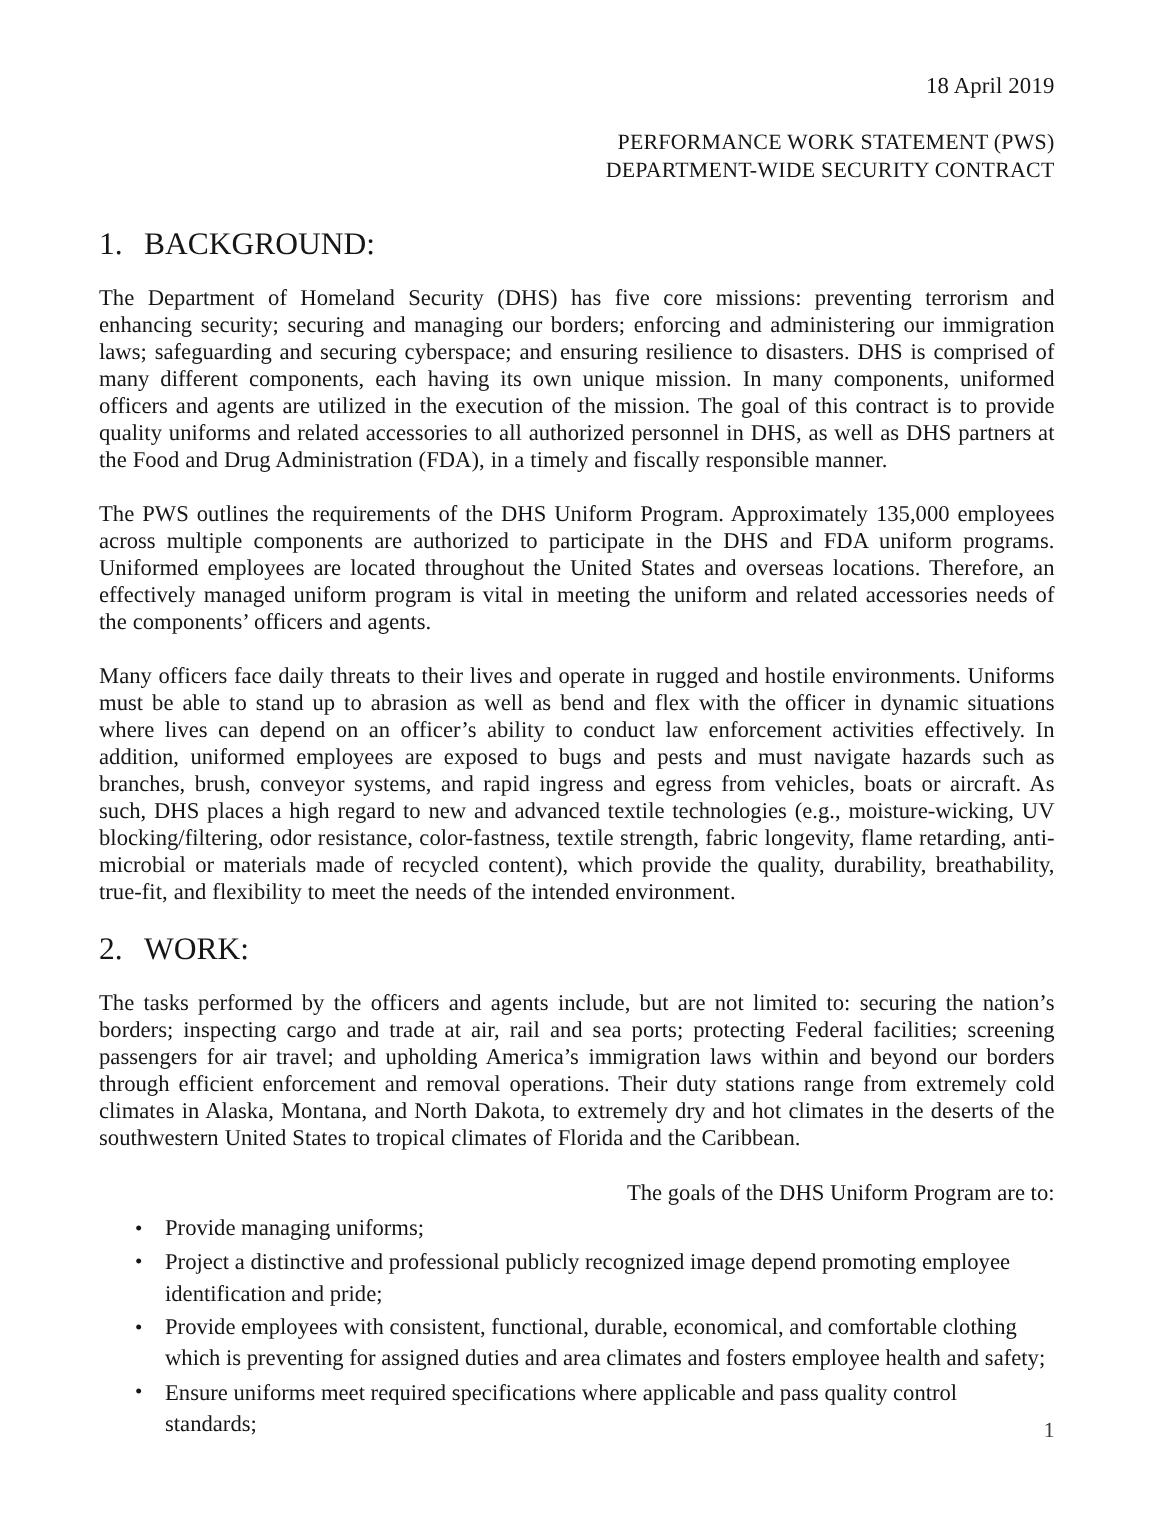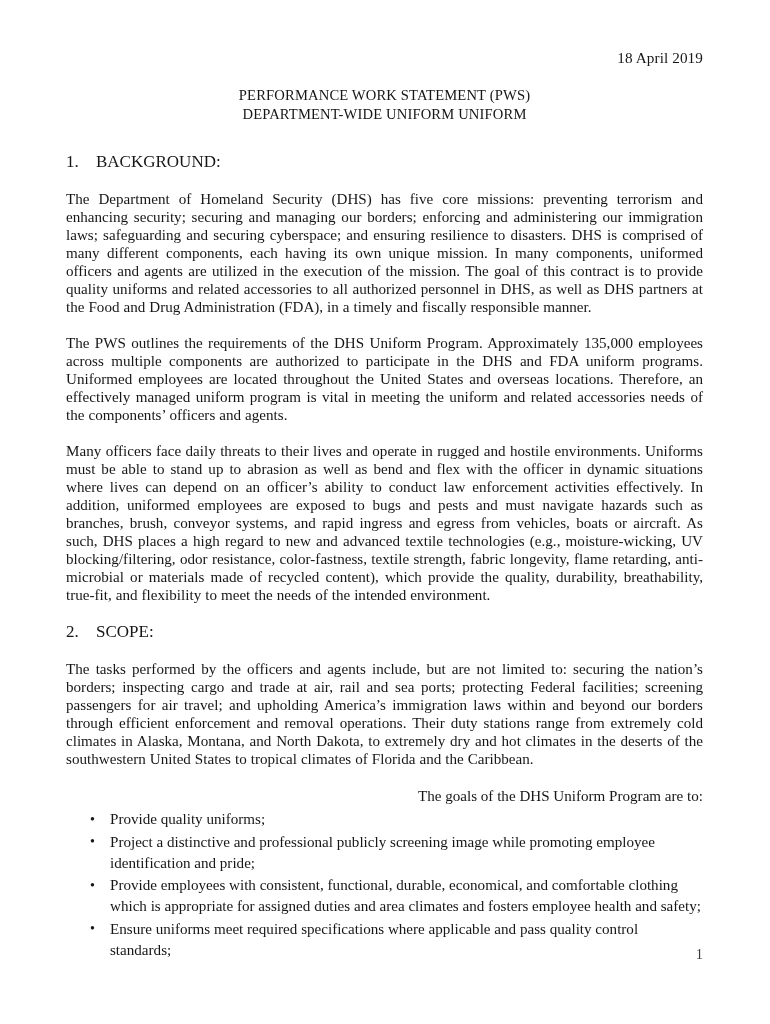--- a/index.html
+++ b/index.html
@@ -35,39 +35,39 @@
     line-height: 1.25;
     letter-spacing: 0.1px;
   }
 
   
   .title-block {
     position: absolute;
     left: 66px;
     top: 86px;
     width: 637px;
-    text-align: center;
+    text-align: right;
   }
   .title-line {
     font-size: 14.6px;
     line-height: 19.4px;
     letter-spacing: 0.15px;
     white-space: nowrap;
   }
 
   
   .body {
     position: absolute;
     left: 66px;
     top: 152px;
     width: 637px;
   }
 
   .section-heading {
-    font-size: 17px;
+    font-size: 21px;
     line-height: 20px;
     margin: 0 0 18px 0;
     white-space: pre;
   }
   .section-heading .num {
     display: inline-block;
     width: 30px;
   }
 
   p.para {
@@ -120,41 +120,41 @@
 </style>
 </head>
 <body>
 
 <div class="page">
 
   <div class="doc-date">18 April 2019</div>
 
   <div class="title-block">
     <div class="title-line">PERFORMANCE WORK STATEMENT (PWS)</div>
-    <div class="title-line">DEPARTMENT-WIDE UNIFORM UNIFORM</div>
+    <div class="title-line">DEPARTMENT-WIDE SECURITY CONTRACT</div>
   </div>
 
   <div class="body">
 
     <div class="section-heading"><span class="num">1.</span><span>BACKGROUND:</span></div>
 
     <p class="para">The Department of Homeland Security (DHS) has five core missions: preventing terrorism and enhancing security; securing and managing our borders; enforcing and administering our immigration laws; safeguarding and securing cyberspace; and ensuring resilience to disasters.  DHS is comprised of many different components, each having its own unique mission. In many components, uniformed officers and agents are utilized in the execution of the mission. The goal of this contract is to provide quality uniforms and related accessories to all authorized personnel in DHS, as well as DHS partners at the Food and Drug Administration (FDA), in a timely and fiscally responsible manner.</p>
     <p class="para">The PWS outlines the requirements of the DHS Uniform Program. Approximately 135,000 employees across multiple components are authorized to participate in the DHS and FDA uniform programs. Uniformed employees are located throughout the United States and overseas locations. Therefore, an effectively managed uniform program is vital in meeting the uniform and related accessories needs of the components’ officers and agents.</p>
     <p class="para">Many officers face daily threats to their lives and operate in rugged and hostile environments. Uniforms must be able to stand up to abrasion as well as bend and flex with the officer in dynamic situations where lives can depend on an officer’s ability to conduct law enforcement activities effectively. In addition, uniformed employees are exposed to bugs and pests and must navigate hazards such as branches, brush, conveyor systems, and rapid ingress and egress from vehicles, boats or aircraft. As such, DHS places a high regard to new and advanced textile technologies (e.g., moisture-wicking, UV blocking/filtering, odor resistance, color-fastness, textile strength, fabric longevity, flame retarding, anti-microbial  or materials made of recycled content), which provide the quality, durability, breathability, true-fit, and flexibility to meet the needs of the intended  environment.</p>
 
-    <div class="section-heading"><span class="num">2.</span><span>SCOPE:</span></div>
+    <div class="section-heading"><span class="num">2.</span><span>WORK:</span></div>
 
     <p class="para">The tasks performed by the officers and agents include, but are not limited to: securing the nation’s borders; inspecting cargo and trade at air, rail and sea ports; protecting Federal facilities; screening passengers for air travel; and upholding America’s immigration laws within and beyond our borders through efficient enforcement and removal operations. Their duty stations range from extremely cold climates in Alaska, Montana, and North Dakota, to extremely dry and hot climates in the deserts of the southwestern United States to tropical climates of Florida and the Caribbean.</p>
 
     <p class="lead-in">The goals of the DHS Uniform Program are to:</p>
 
     <ul class="goals">
-      <li><span class="bullet">•</span><span>Provide quality uniforms;</span></li>
-      <li><span class="bullet">•</span><span>Project a distinctive  and professional publicly  screening  image while promoting  employee identification and pride;</span></li>
-      <li><span class="bullet">•</span><span>Provide employees with consistent, functional, durable, economical, and comfortable clothing which is appropriate for assigned duties and area climates and fosters employee health and safety;</span></li>
+      <li><span class="bullet">•</span><span>Provide managing uniforms;</span></li>
+      <li><span class="bullet">•</span><span>Project a distinctive  and professional publicly  recognized  image depend promoting  employee identification and pride;</span></li>
+      <li><span class="bullet">•</span><span>Provide employees with consistent, functional, durable, economical, and comfortable clothing which is preventing for assigned duties and area climates and fosters employee health and safety;</span></li>
       <li><span class="bullet">•</span><span>Ensure uniforms meet required specifications where applicable and pass quality control standards;</span></li>
 
     </ul>
 
   </div>
 
   <div class="page-number">1</div>
 
 </div>
 

